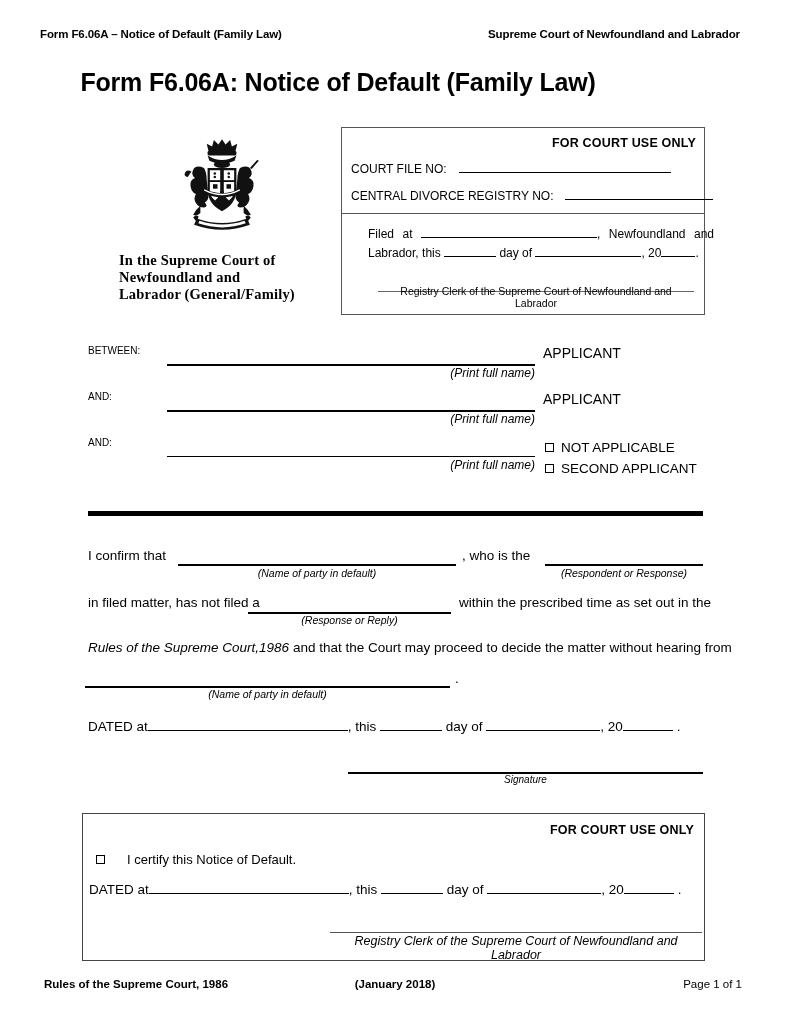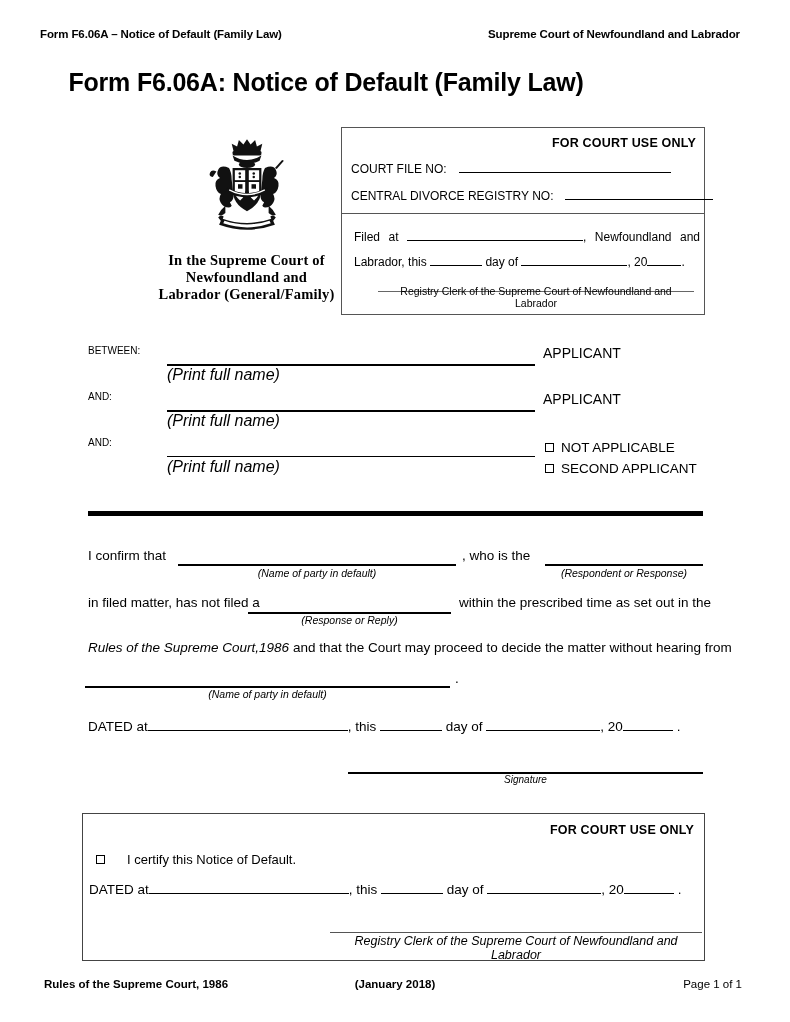--- a/index.html
+++ b/index.html
@@ -31,35 +31,34 @@
     font-weight: bold;
     letter-spacing: -0.1px;
   }
   .run-head .left { position: absolute; left: 0; top: 0; white-space: nowrap; }
   .run-head .right { position: absolute; right: 10px; top: 0; white-space: nowrap; }
 
   
   .doc-title {
     position: absolute;
     top: 68px;
-    left: 0;
+    left: 12px;
     width: 652px;
     text-align: center;
     font-size: 25px;
     font-weight: bold;
     letter-spacing: -0.2px;
   }
 
   
   .crest-block {
     position: absolute;
-    left: 144px;
+    left: 119px;
     top: 132px;
     width: 205px;
-    text-align: center;
   }
   .crest-img { width: 108px; height: 108px; margin: 0 auto; display: block; }
   .crest-caption {
     font-family: "Liberation Serif", serif;
     font-weight: bold;
     font-size: 14.5px;
     line-height: 17px;
     margin-top: 12px;
     letter-spacing: 0.2px;
   }
@@ -100,25 +99,25 @@
     vertical-align: baseline;
     height: 11px;
   }
   #cfn { left: 9px; top: 33px; }
   #cfn .rule { width: 212px; margin-left: 12px; }
   #cdr { left: 9px; top: 60px; }
   #cdr .rule { width: 148px; margin-left: 12px; }
 
   .filed-para {
     position: absolute;
-    left: 12px;
+    left: 26px;
     top: 97px;
     width: 346px;
     font-size: 12px;
-    line-height: 25px;
+    line-height: 19px;
     text-align: justify;
   }
   .filed-para .u { border-bottom: 1px solid #000; display: inline-block; height: 12px; vertical-align: baseline; }
   .u-filed { width: 176px; }
   .u-day { width: 52px; }
   .u-month { width: 106px; }
   .u-yr { width: 34px; }
 
   .clerk-line {
     position: absolute;
@@ -151,22 +150,22 @@
     width: 368px;
     top: 24px;
     border-bottom: 2px solid #000;
   }
   .party-rule.thin { border-bottom: 1px solid #000; }
   .party-hint {
     position: absolute;
     left: 167px;
     width: 368px;
     top: 26px;
-    text-align: left;
-    font-size: 16px;
+    text-align: right;
+    font-size: 12px;
     font-style: italic;
   }
   .party-role {
     position: absolute;
     left: 543px;
     top: 5px;
     font-size: 14px;
   }
   .cbox-list { position: absolute; left: 545px; top: 437px; }
   .cbox-item {

